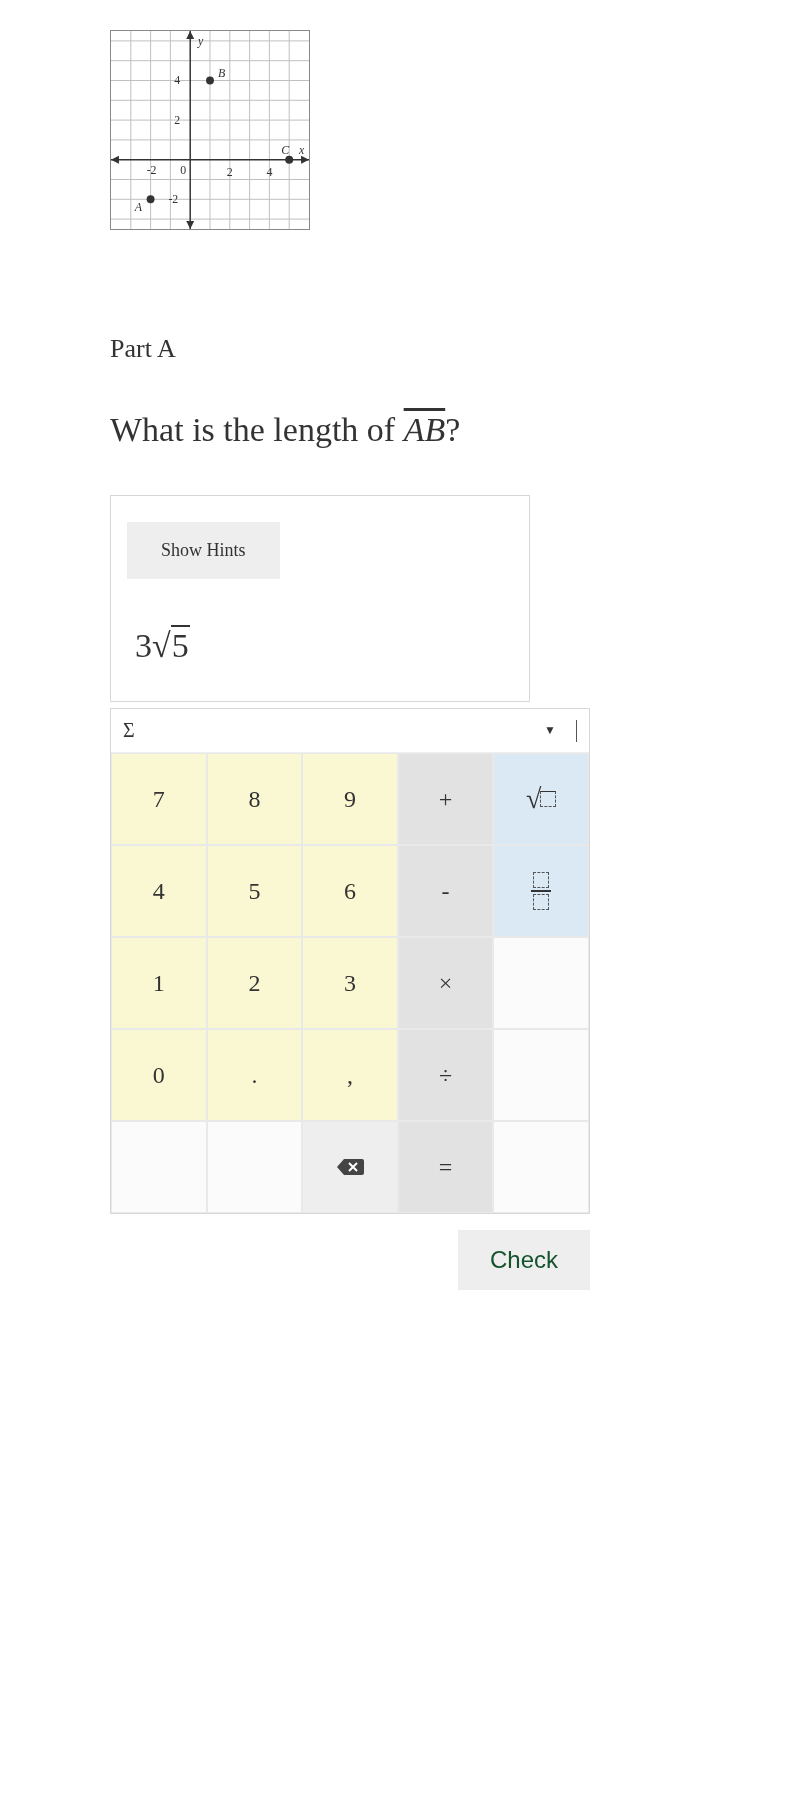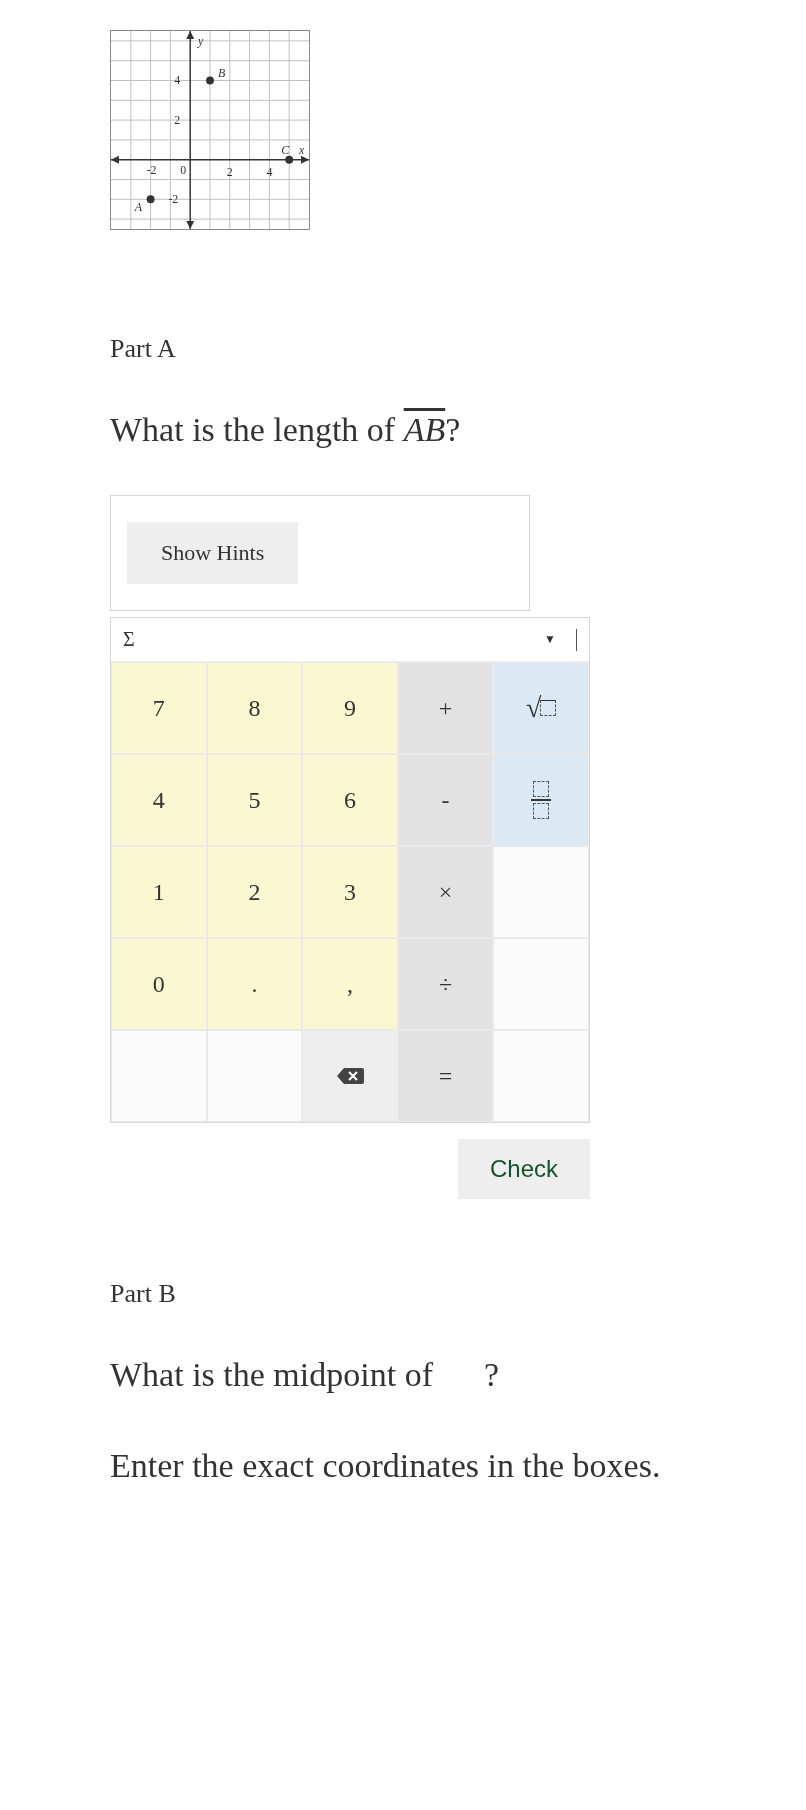--- a/index.html
+++ b/index.html
@@ -11,21 +11,21 @@
   .graph line.grid{stroke:#bfbfbf;stroke-width:1}
   .graph line.axis{stroke:#333;stroke-width:1.5}
   .graph text{font-family:"Times New Roman",serif;font-size:12px;fill:#333;font-style:italic}
   .graph text.num{font-style:normal}
   .pt{fill:#333}
   .heading{font-weight:400;font-size:26px;margin:0 0 40px}
   .prompt{font-size:34px;line-height:1.5;margin:0 0 40px}
   .overline{text-decoration:overline;font-style:italic}
   .answer-panel{border:1px solid #d7d7d7;margin-bottom:6px}
   .hints-area{padding:26px 16px}
-  .hints-btn{background:#eee;border:none;padding:18px 34px;font-size:22px;font-family:inherit;cursor:pointer;color:#333}
+  .hints-btn{background:#eee;border:none;padding:18px 34px;font-size:18px;font-family:inherit;cursor:pointer;color:#333}
   .answer-display{padding:22px 24px 36px;font-size:34px;font-family:"Times New Roman",serif}
   .answer-display .sqrt{position:relative}
   .answer-display .radix{font-size:34px}
   .answer-display .radicand{border-top:2px solid #333;padding:0 1px}
   .keypad{border:1px solid #d7d7d7;width:480px}
   .kp-toolbar{display:flex;align-items:center;padding:10px 12px;border-bottom:1px solid #eee;font-size:20px}
   .kp-sigma{font-family:serif}
   .kp-caret{margin-left:auto;margin-right:12px;font-size:12px}
   .kp-cursor{border-left:1px solid #555;height:22px;margin-left:8px}
   .kp-grid{display:grid;grid-template-columns:repeat(5,1fr);grid-auto-rows:92px}
@@ -106,20 +106,23 @@
 
     <p class="prompt">
       <span>What is the length of </span><span class="overline">AB</span><span>?</span>
     </p>
 
 
     <div class="answer-panel" style="width:420px">
       <div class="hints-area">
         <button class="hints-btn">Show Hints</button>
       </div>
+      <div class="answer-display">
+        <span>3</span><span class="sqrt"><span class="radix">√</span><span class="radicand">5</span></span>
+      </div>
     </div>
 
     <div class="keypad">
       <div class="kp-toolbar">
         <span class="kp-sigma">Σ</span>
         <span class="kp-caret">▼</span>
         <span class="kp-cursor"></span>
       </div>
       <div class="kp-grid">
 
@@ -171,22 +174,13 @@
         <div class="kp-cell kp-op">=</div>
         <div class="kp-cell kp-blank"></div>
       </div>
     </div>
   </div>
 
   <div class="check-row">
     <button class="check-btn">Check</button>
   </div>
 
-  <div class="content">
-    <p class="heading">Part B</p>
-    <p class="prompt">
-      <span>What is the midpoint of </span>
-      &nbsp;&nbsp;&nbsp;&nbsp;
-      <span>?</span>
-    </p>
-    <p class="prompt">Enter the exact coordinates in the boxes.</p>
-  </div>
 </div>
 
 </body></html>

